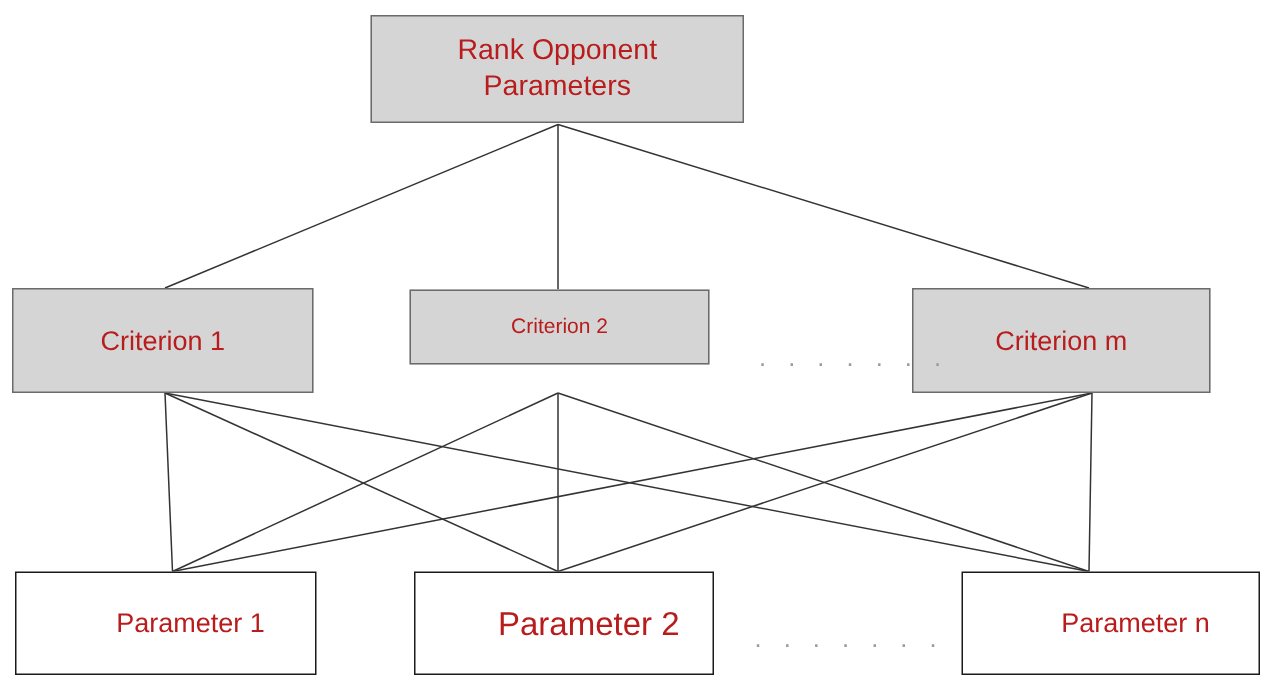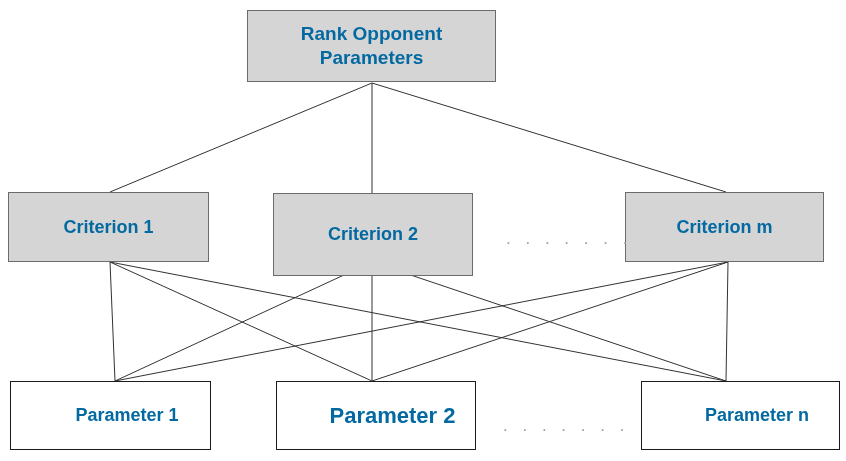--- a/index.html
+++ b/index.html
@@ -23,23 +23,22 @@
     height: 461px;
   }
   .node {
     position: absolute;
     box-sizing: border-box;
     display: flex;
     align-items: center;
     justify-content: center;
     text-align: center;
     line-height: 1.25;
-    color: #0369a1;
+    color: #b91c1c;
     z-index: 2;
-    font-weight: bold;
   }
   .node-gray {
     background: #d5d5d5;
     border: 1.5px solid #6b6b6b;
   }
   .node-white {
     background: #ffffff;
     border: 1.5px solid #1a1a1a;
     padding-left: 33px;
   }
@@ -78,24 +77,24 @@
     </svg>
 
   <div id="nodes">
       <div class="node node-gray" style="left: 247px; top: 10px; width: 249px; height: 72px; font-size: 19px;">
         <span class="node-label">Rank Opponent
 Parameters</span>
       </div>
       <div class="node node-gray" style="left: 8px; top: 192px; width: 201px; height: 70px; font-size: 18px;">
         <span class="node-label">Criterion 1</span>
       </div>
-      <div class="node node-gray" style="left: 273px; top: 193px; width: 200px; height: 83px; font-size: 18px;">
+      <div class="node node-gray" style="left: 273px; top: 193px; width: 200px; height: 50px; font-size: 14px;">
         <span class="node-label">Criterion 2</span>
       </div>
-      <div class="node node-gray" style="left: 625px; top: 192px; width: 199px; height: 70px; font-size: 18px;">
+      <div class="node node-gray" style="left: 608px; top: 192px; width: 199px; height: 70px; font-size: 18px;">
         <span class="node-label">Criterion m</span>
       </div>
       <div class="node node-white" style="left: 10px; top: 381px; width: 201px; height: 69px; font-size: 18px;">
         <span class="node-label">Parameter 1</span>
       </div>
       <div class="node node-white" style="left: 276px; top: 381px; width: 200px; height: 69px; font-size: 22px;">
         <span class="node-label">Parameter 2</span>
       </div>
       <div class="node node-white" style="left: 641px; top: 381px; width: 199px; height: 69px; font-size: 18px;">
         <span class="node-label">Parameter n</span>

